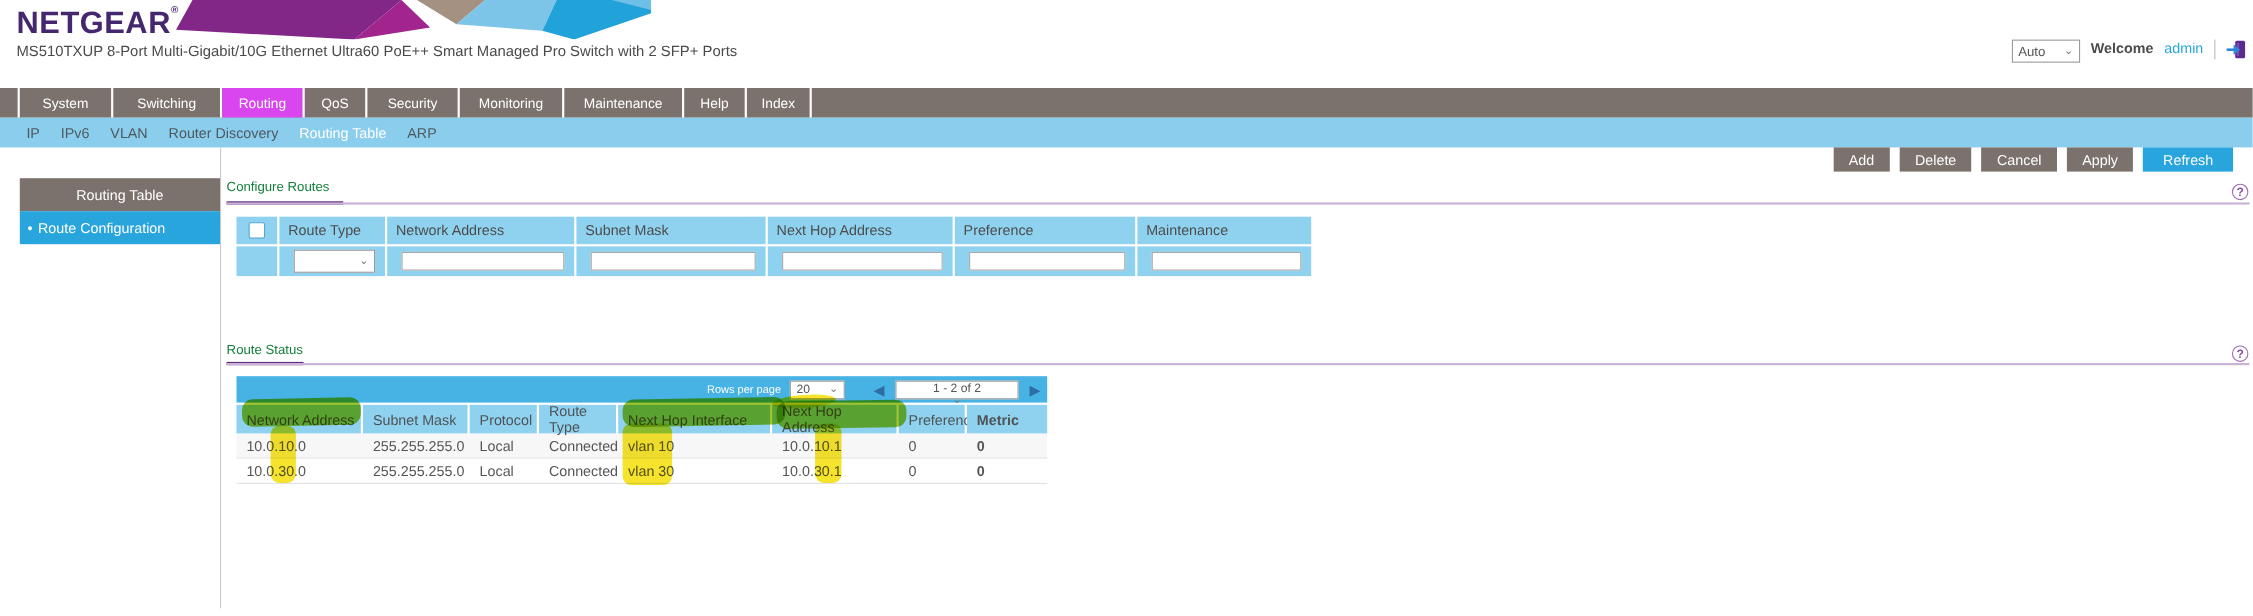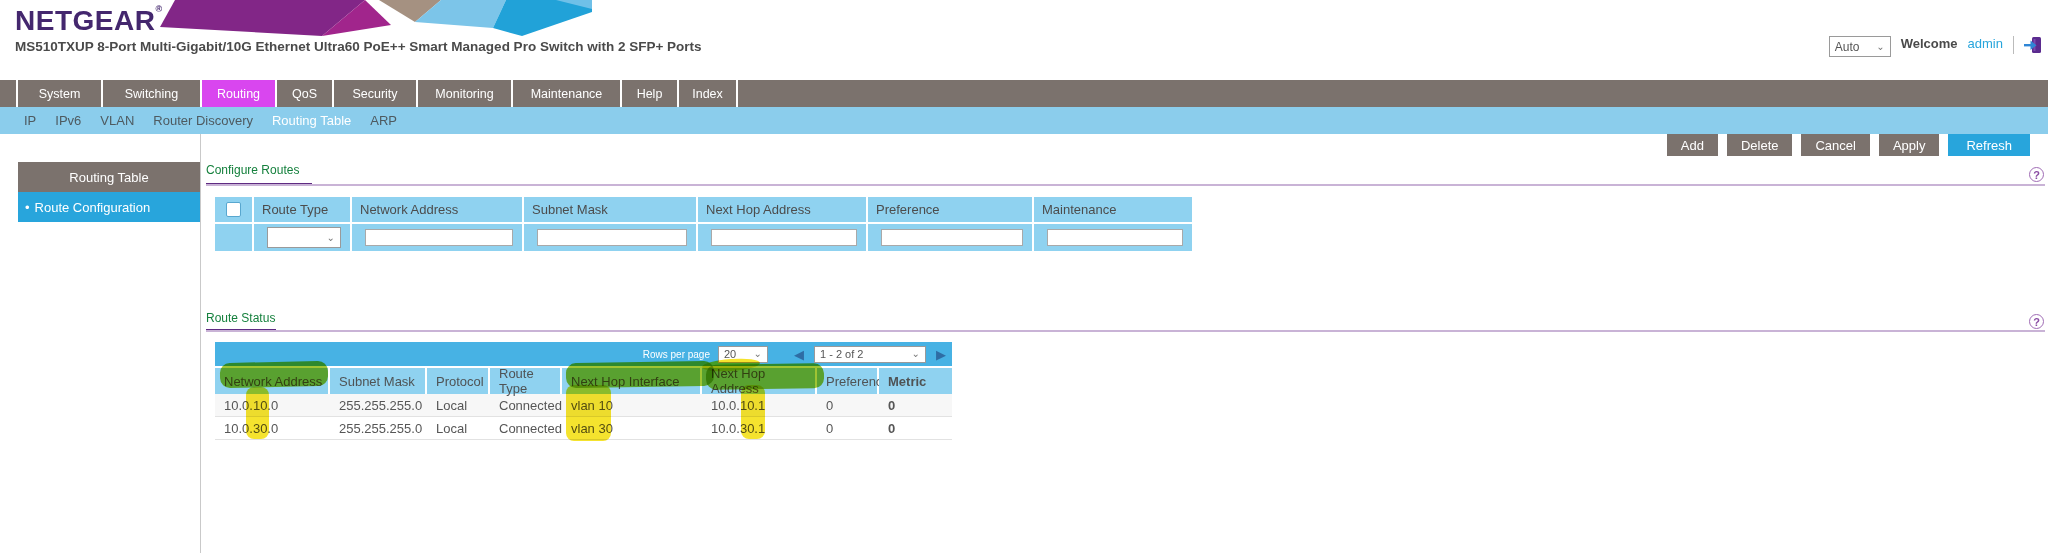--- a/index.html
+++ b/index.html
@@ -6,21 +6,21 @@
   body{
     width:2048px;height:560px;position:relative;background:#ffffff;
     font-family:"Liberation Sans",sans-serif;overflow:hidden;
     -webkit-font-smoothing:antialiased;
   }
   
   .logo{position:absolute;left:15px;top:4px;font-size:28px;font-weight:900;
         letter-spacing:.5px;color:#44276e;}
   .logo sup{font-size:9px;font-weight:700;vertical-align:18px;}
   .banner{position:absolute;left:160px;top:0;}
-  .device-title{position:absolute;left:15px;top:39px;font-size:13.5px;font-weight:bold;color:#4a4a4a;}
+  .device-title{position:absolute;left:15px;top:39px;font-size:13.5px;font-weight:normal;color:#4a4a4a;}
   .topright{position:absolute;right:6px;top:36px;display:flex;gap:10px;}
   .select{background:#fff;border:1px solid #9a9a9a;display:flex;align-items:center;
           justify-content:space-between;font-size:12px;color:#555;padding:0 5px;box-sizing:border-box;}
   .chev{font-size:10px;color:#777;line-height:1;}
   .auto-select{width:62px;height:21px;}
   .welcome{font-size:13px;font-weight:bold;color:#4a4a4a;}
   .admin{font-size:13px;color:#28a5dc;}
   .topsep{width:1px;height:18px;background:#bbb;}
   
   .nav{position:absolute;left:0;top:80px;width:2048px;height:27px;background:#7b726d;
@@ -63,21 +63,21 @@
   .cbox{width:13px;height:13px;background:#fff;border:1px solid #58a7cf;border-radius:2px;}
   .cfg-input{width:calc(100% - 14px);height:17px;border:1px solid #a9a9a9;margin:0 7px 0 5px;
              font-size:12px;font-family:"Liberation Sans",sans-serif;padding:0 3px;box-sizing:border-box;}
   .cfg-select{width:calc(100% - 14px);height:21px;margin-left:5px;margin-right:7px;}
   
   .rs{position:absolute;left:215px;top:342px;width:737px;}
   .rs-pagebar{height:24px;background:#47b2e4;display:flex;align-items:center;justify-content:flex-end;
               gap:8px;padding-right:6px;box-sizing:border-box;}
   .rpp-label{color:#fff;font-size:10px;}
   .rpp-select{width:50px;height:17px;font-size:11px;}
-  .pg-select{width:112px;height:17px;font-size:11px;margin:0 2px;}
+  .pg-select{width:112px;height:17px;font-size:11px;margin:0 2px;flex-direction:column;}
   .pg-arrow{color:#2e6da4;font-size:13px;line-height:1;}
   .pg-arrow.left{margin-left:18px;}
   .rs-header{display:flex;gap:2px;background:#fff;margin-top:2px;}
   .rs-hcell{background:#8fd2f0;height:26px;display:flex;align-items:center;font-size:13px;color:#4f5355;
             padding-left:9px;box-sizing:border-box;}
   .rs-row{display:flex;border-bottom:1px solid #e2e2e2;}
   .rs-row.odd{background:#f7f7f7;}
   .rs-row.even{background:#ffffff;}
   .rs-cell{height:22px;display:flex;align-items:center;font-size:13px;color:#565656;
            padding-left:9px;box-sizing:border-box;}

